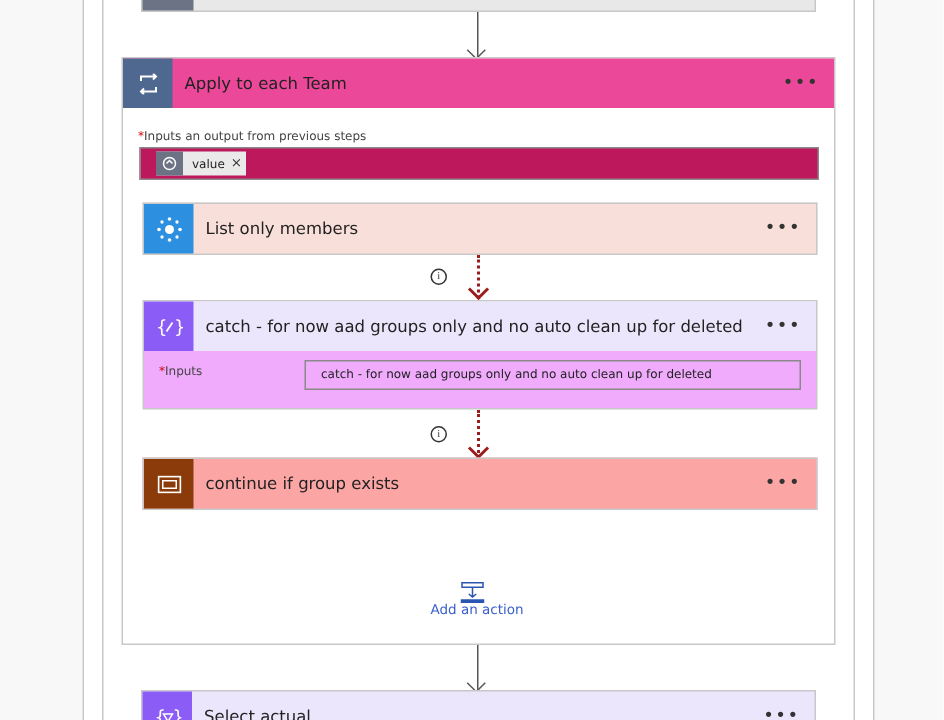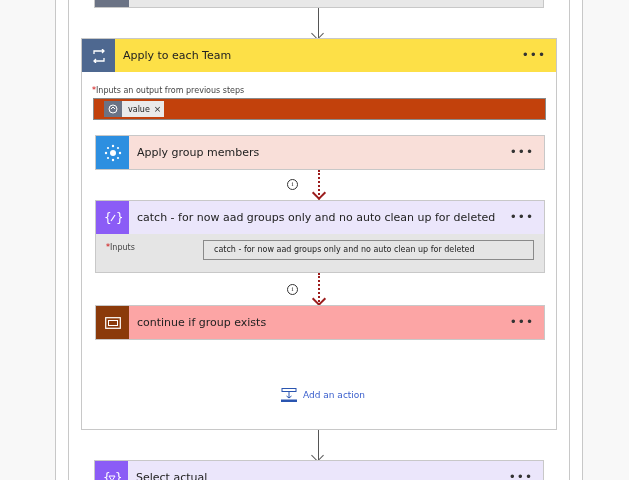--- a/index.html
+++ b/index.html
@@ -9,39 +9,39 @@
     .inner-line-l { position: absolute; left: 68px; top: 0; width: 1px; height: 480px; background: #c8c8c8; }
     .inner-line-r { position: absolute; left: 569px; top: 0; width: 1px; height: 480px; background: #c8c8c8; }
     .prev-card { position: absolute; left: 94px; top: -10px; width: 450px; height: 18px; background: #e8e8e8; border: 1px solid #c8c8c8; }
     .prev-card .ic { position: absolute; left: 0; top: 0; width: 34px; height: 100%; background: #6b7385; }
     .arrow { position: absolute; width: 1px; background: #555; }
     .arrow::after { content: ""; position: absolute; left: -5px; bottom: 0; width: 8px; height: 8px; border-right: 1.5px solid #555; border-bottom: 1.5px solid #555; transform: rotate(45deg); transform-origin: center; }
     .darrow { position: absolute; width: 0; border-left: 2px dotted #9b1c1c; }
     .darrow::after { content: ""; position: absolute; left: -6px; bottom: 1px; width: 8px; height: 8px; border-right: 2px solid #9b1c1c; border-bottom: 2px solid #9b1c1c; transform: rotate(45deg); }
     .info { position: absolute; width: 11px; height: 11px; border: 1px solid #333; border-radius: 50%; font-size: 7px; line-height: 9px; text-align: center; color: #333; font-family: "Liberation Serif", serif; }
     .container { position: absolute; left: 81px; top: 38px; width: 476px; height: 392px; border: 1px solid #c8c8c8; background: #fff; }
-    .chead { height: 33px; background: #fde047; display: flex; align-items: center; position: relative; }
+    .chead { height: 33px; background: #ec4899; display: flex; align-items: center; position: relative; }
     .cicon { width: 33px; height: 33px; background: #4e6890; display: flex; align-items: center; justify-content: center; }
     .ctitle { font-size: 11px; margin-left: 8px; color: #222; }
     .dots { position: absolute; right: 10px; top: 50%; transform: translateY(-60%); font-size: 12px; letter-spacing: 1px; color: #333; }
     .sel-label { position: absolute; left: 10px; top: 47px; font-size: 8px; color: #444; }
     .req { color: #c00; }
-    .sel-box { position: absolute; left: 11px; top: 59px; width: 453px; height: 22px; border: 1px solid #8a8a8a; background: #c2410c; }
+    .sel-box { position: absolute; left: 11px; top: 59px; width: 453px; height: 22px; border: 1px solid #8a8a8a; background: #be185d; }
     .token { position: absolute; left: 10px; top: 2px; height: 16px; background: #eaeaea; display: flex; align-items: center; }
     .token-ic { width: 18px; height: 16px; background: #6b7385; display: flex; align-items: center; justify-content: center; }
     .token-txt { font-size: 8px; margin: 0 4px 0 6px; color: #222; }
     .token-x { font-size: 9px; margin-right: 3px; color: #333; cursor: pointer; }
     .card { position: absolute; left: 13px; width: 450px; border: 1px solid #c8c8c8; }
     .card .head { height: 33px; display: flex; align-items: center; position: relative; }
     .card .ic { width: 33px; height: 33px; display: flex; align-items: center; justify-content: center; }
     .card .ttl { font-size: 11px; margin-left: 8px; color: #222; }
-    .card-body { position: relative; height: 38px; background: #e5e5e5; }
+    .card-body { position: relative; height: 38px; background: #f0abfc; }
     .body-label { position: absolute; left: 10px; top: 9px; font-size: 8px; color: #444; }
     .body-input { position: absolute; left: 107px; top: 6px; width: 331px; height: 20px; border: 1px solid #8a8a8a; font-size: 8px; line-height: 18px; padding-left: 10px; color: #222; }
-    .add-action { position: absolute; left: 281px; top: 388px; display: flex; align-items: center; cursor: pointer; }
+    .add-action { position: absolute; left: 281px; top: 388px; display: flex; align-items: center; cursor: pointer; flex-direction: column; }
     .add-action span.txt { font-size: 9px; color: #3a5fcd; margin-left: 6px; }
     .next-card { position: absolute; left: 94px; top: 460px; width: 450px; height: 40px; border: 1px solid #c8c8c8; background: #ebe6fb; }
     .next-card .head { height: 33px; display: flex; align-items: center; position: relative; }
     .next-card .ic { width: 33px; height: 33px; background: #8b5cf6; display: flex; align-items: center; justify-content: center; color: #fff; font-size: 11px; }
     .next-card .ttl { font-size: 11px; margin-left: 8px; color: #222; }
   </style>
 </head>
 <body>
 
 <div class="outer"></div>
@@ -88,21 +88,21 @@
               <circle cx="10" cy="17" r="1.2"></circle>
               <circle cx="3" cy="10" r="1.2"></circle>
               <circle cx="17" cy="10" r="1.2"></circle>
               <circle cx="5" cy="5" r="1.1"></circle>
               <circle cx="15" cy="5" r="1.1"></circle>
               <circle cx="5" cy="15" r="1.1"></circle>
               <circle cx="15" cy="15" r="1.1"></circle>
             </g>
           </svg>
       </div>
-      <span class="ttl">Apply group members</span>
+      <span class="ttl">List only members</span>
       <span class="dots">•••</span>
     </div>
   </div>
 
   <div class="darrow" style="left:236px; top:131px; height:29px;"></div>
   <div class="info" style="left:205px; top:140px;">i</div>
 
   <div class="card" style="top:161px; background:#fff;">
     <div class="head" style="background:#ebe6fb;">
       <div class="ic" style="background:#8b5cf6;">

